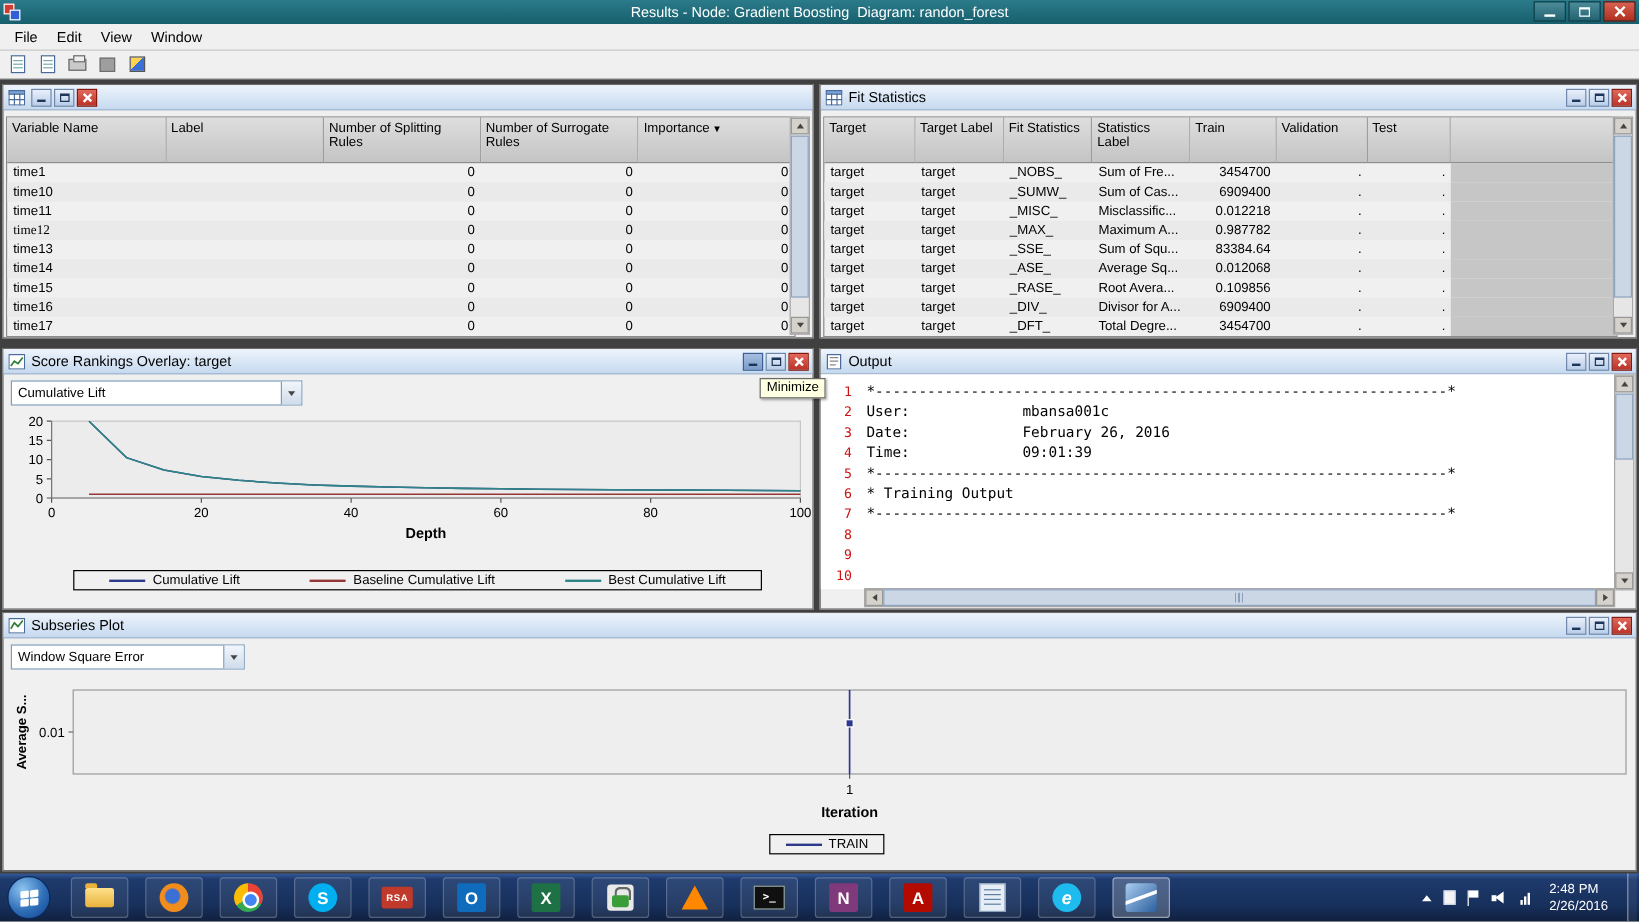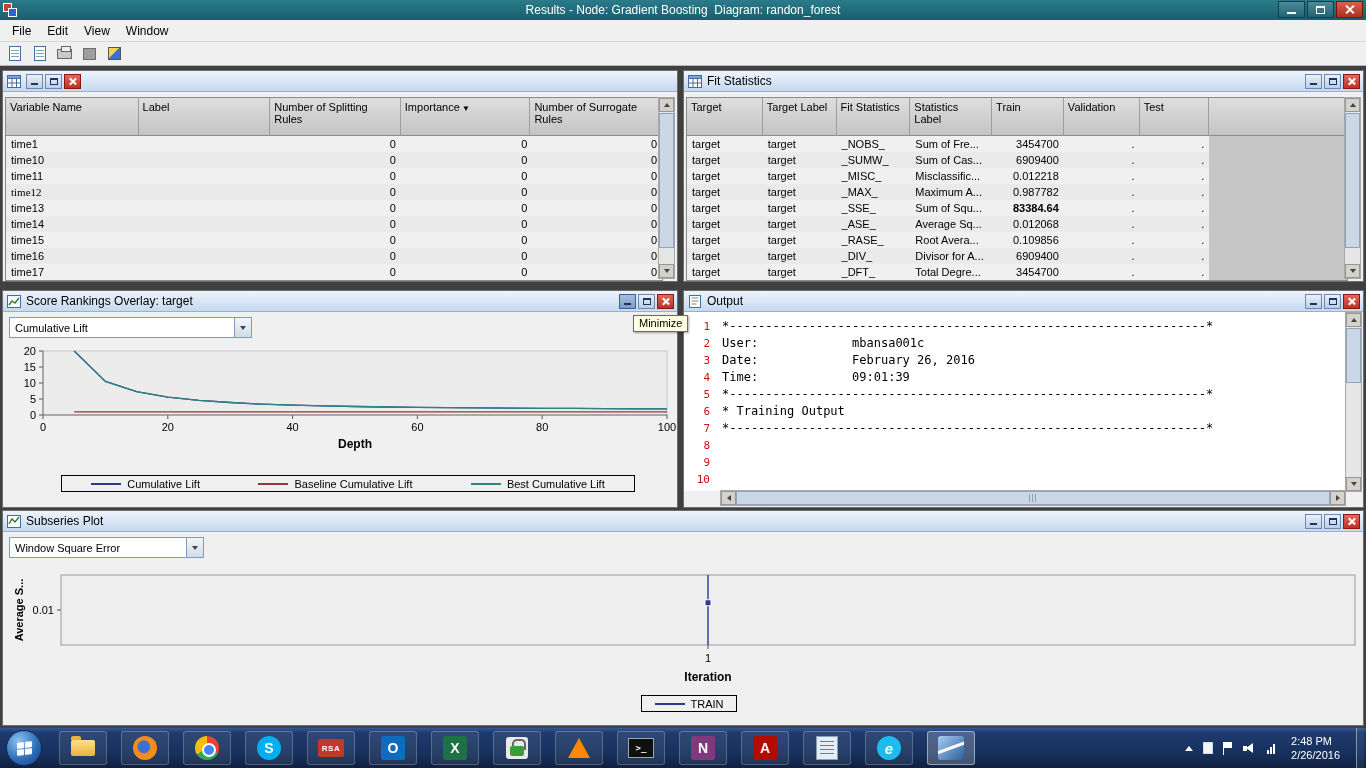--- a/index.html
+++ b/index.html
@@ -231,22 +231,22 @@
         <div class="pbtn close">
             <span class="px"></span>
           </div>
       </div>
     </div>
     <div id="vi-grid" class="grid" style="left:2px; top:26px; width:658px;">
         <div class="hdr">
           <div class="hcell" style="width: 133px;">Variable Name</div>
           <div class="hcell" style="width: 132px;">Label</div>
           <div class="hcell" style="width: 131px;">Number of Splitting Rules</div>
+          <div class="hcell" style="width: 132px;">Number of Surrogate Rules</div>
           <div class="hcell" style="width: 130px;">Importance<span style="font-size: 8px;"> ▼</span></div>
-          <div class="hcell" style="width: 132px;">Number of Surrogate Rules</div>
         </div>
         <div class="row">
           <div class="cell" style="width: 133px;">time1</div>
           <div class="cell" style="width: 132px;"></div>
           <div class="cell num" style="width: 131px;">0</div>
           <div class="cell num" style="width: 132px;">0</div>
           <div class="cell num" style="width: 130px;">0</div>
         </div>
         <div class="row">
           <div class="cell" style="width: 133px;">time10</div>
@@ -387,21 +387,21 @@
           <div class="cell num" style="width: 72px;">0.987782</div>
           <div class="cell num" style="width: 76px;">.</div>
           <div class="cell num" style="width: 70px;">.</div>
           <div class="cell bodyfiller" style="width: 138px;"></div>
         </div>
         <div class="row">
           <div class="cell" style="width: 76px;">target</div>
           <div class="cell" style="width: 74px;">target</div>
           <div class="cell" style="width: 74px;">_SSE_</div>
           <div class="cell" style="width: 82px;">Sum of Squ...</div>
-          <div class="cell num" style="width: 72px; font-weight: bold;">83384.64</div>
+          <div class="cell num" style="width: 72px;">83384.64</div>
           <div class="cell num" style="width: 76px;">.</div>
           <div class="cell num" style="width: 70px;">.</div>
           <div class="cell bodyfiller" style="width: 138px;"></div>
         </div>
         <div class="row">
           <div class="cell" style="width: 76px;">target</div>
           <div class="cell" style="width: 74px;">target</div>
           <div class="cell" style="width: 74px;">_ASE_</div>
           <div class="cell" style="width: 82px;">Average Sq...</div>
           <div class="cell num" style="width: 72px;">0.012068</div>

